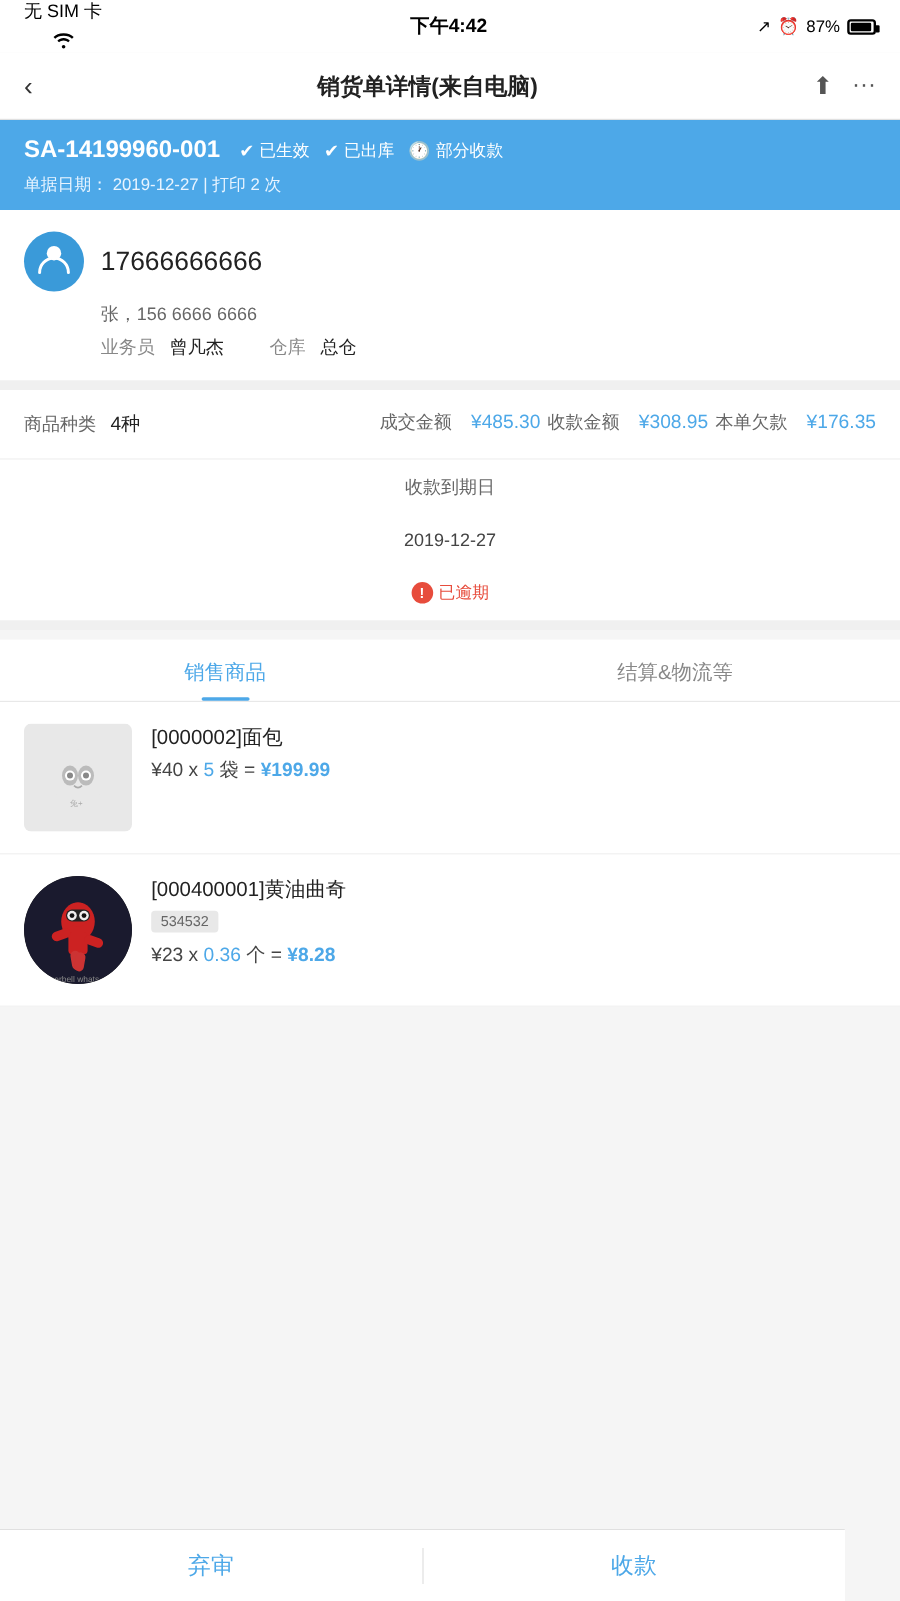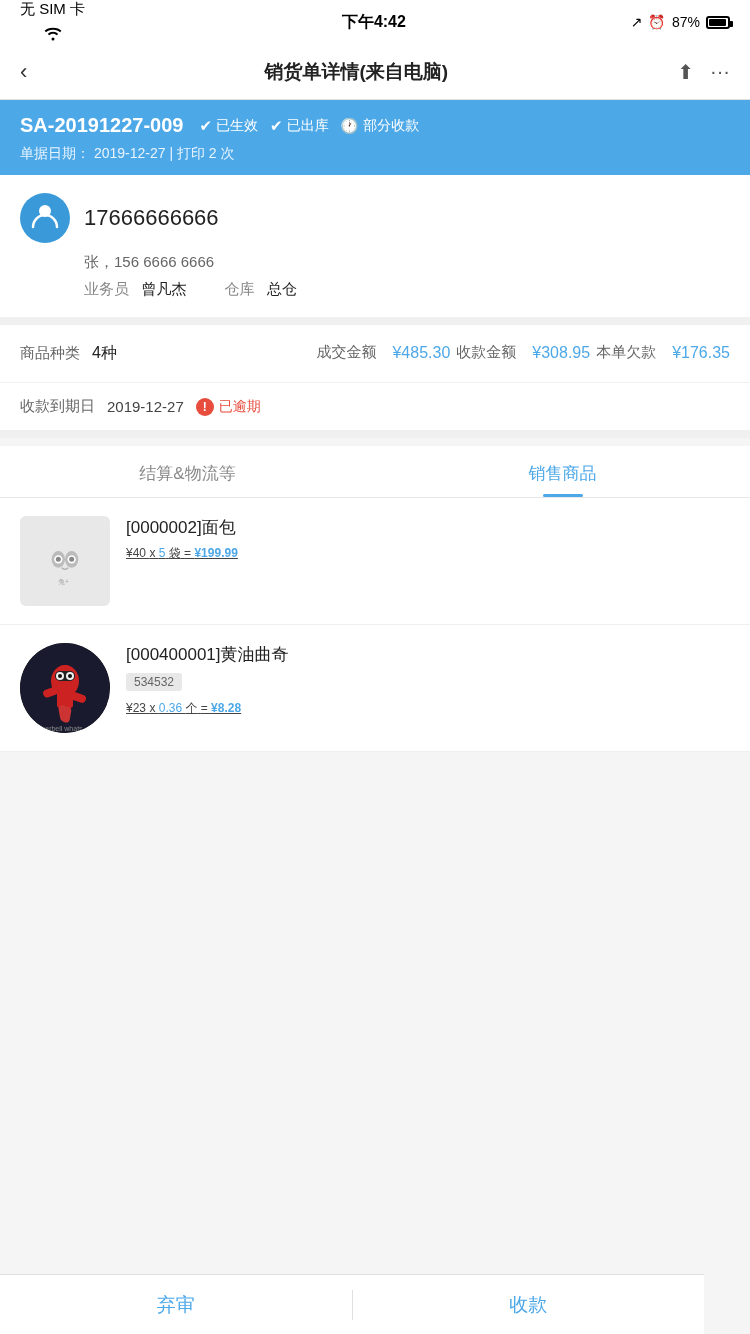--- a/index.html
+++ b/index.html
@@ -191,22 +191,23 @@
     }
     .amount-label { color: #666; }
     .amount-value { color: #4da8e8; font-weight: 500; font-size: 16px; }
 
     
     .due-section {
       background: #fff;
       padding: 14px 20px;
       display: flex;
       align-items: center;
-      gap: 12px;
+      gap: 26px;
       border-top: 1px solid #f0f0f0;
+      flex-direction: column;
     }
     .due-label { font-size: 15px; color: #666; }
     .due-date { font-size: 15px; color: #444; }
     .overdue-badge {
       display: flex;
       align-items: center;
       gap: 5px;
       font-size: 14px;
       color: #e74c3c;
     }
@@ -296,23 +297,22 @@
     .product-badge {
       display: inline-block;
       background: #e8e8e8;
       color: #666;
       font-size: 12px;
       padding: 2px 8px;
       border-radius: 3px;
       margin-bottom: 9px;
     }
     .product-price {
-      font-size: 12px;
+      font-size: 16px;
       color: #444;
-      text-decoration: underline;
     }
     .product-price .qty { color: #4da8e8; }
     .product-price .total { color: #4da8e8; font-weight: 600; }
 
     
     .bottom-bar {
       position: fixed;
       bottom: 0;
       left: 0;
       width: 704px;
@@ -384,21 +384,21 @@
   <span class="nav-back">‹</span>
   <span class="nav-title">销货单详情(来自电脑)</span>
   <div class="nav-actions">
     <span class="share-icon">⬆</span>
     <span class="more-icon">···</span>
   </div>
 </div>
 
 <div class="order-header">
   <div class="order-header-top">
-    <span class="order-id">SA-20191227-009</span>
+    <span class="order-id">SA-14199960-001</span>
     <div class="status-tags">
       <span class="status-tag">
         <span class="tag-icon">✔</span>
         <span>已生效</span>
       </span>
       <span class="status-tag">
         <span class="tag-icon">✔</span>
         <span>已出库</span>
       </span>
       <span class="status-tag">
@@ -472,25 +472,25 @@
   <div class="overdue-badge">
     <div class="overdue-dot">!</div>
     <span>已逾期</span>
   </div>
 </div>
 
 <div class="divider"></div>
 
 <div class="tabs-section">
   <div class="tabs-row">
+    <div class="tab-item active">
+      <span>销售商品</span>
+    </div>
     <div class="tab-item">
       <span>结算&amp;物流等</span>
-    </div>
-    <div class="tab-item active">
-      <span>销售商品</span>
     </div>
   </div>
 </div>
 
 <div class="products-section">
 
   <div class="product-item">
     <div class="product-image">
       <div class="product-image-placeholder">
 

